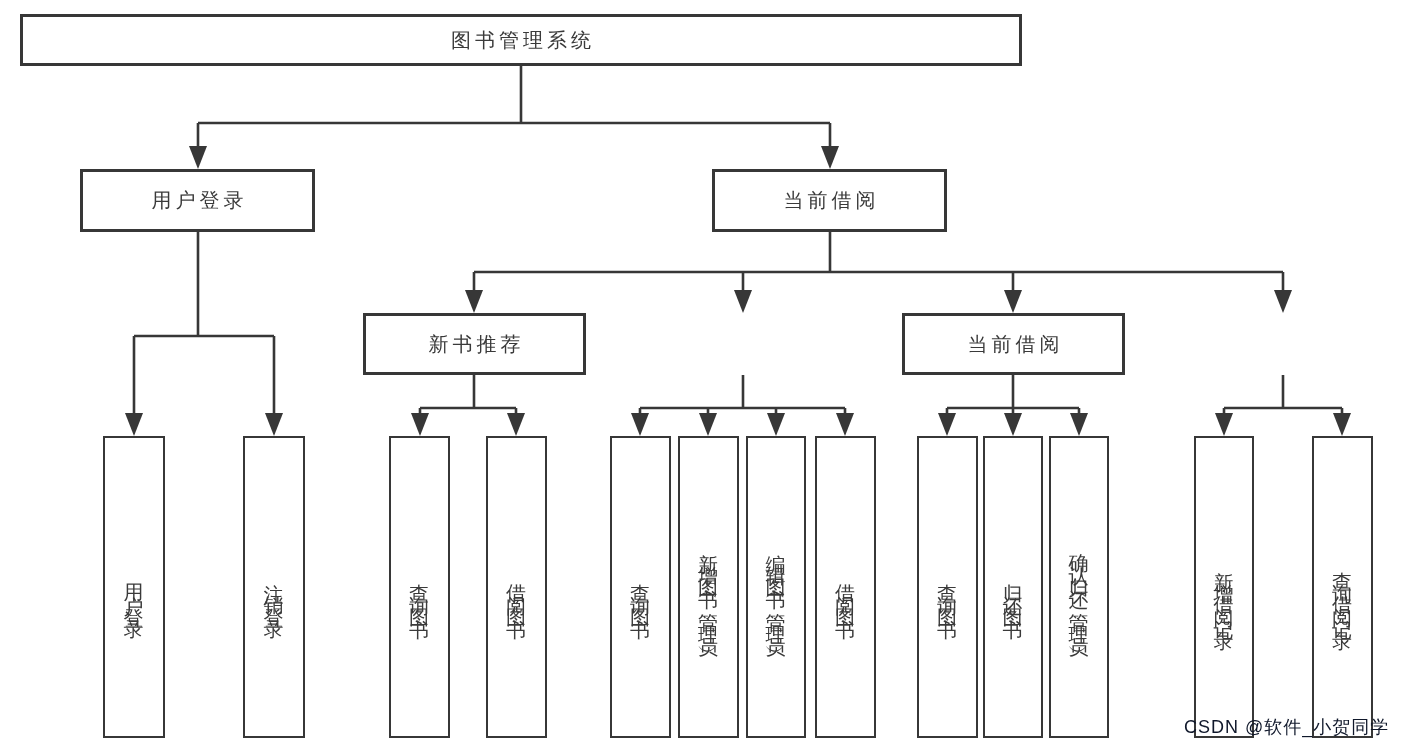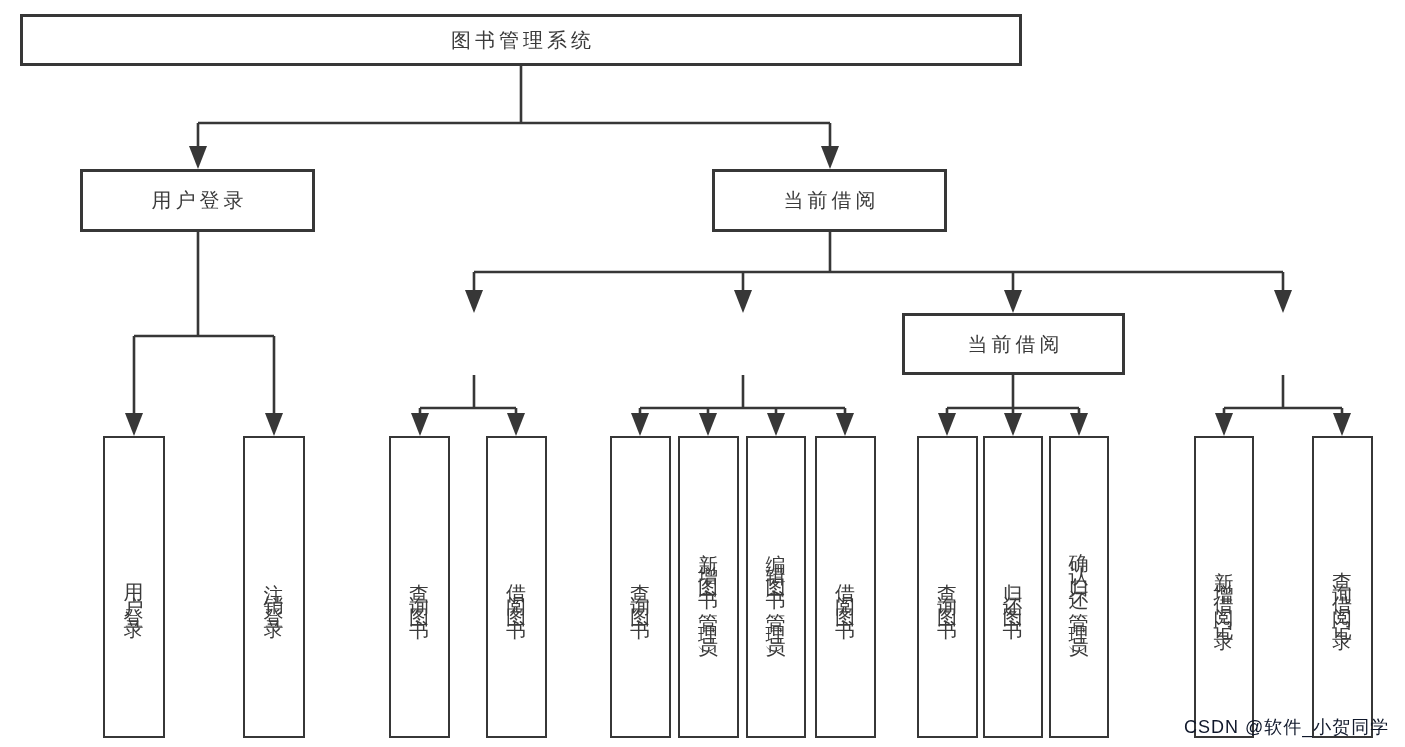--- a/index.html
+++ b/index.html
@@ -112,20 +112,23 @@
     <span class="lbl">图书管理系统</span>
   </div>
 
   <div class="node hbox" style="left:80px;top:169px;width:235px;height:63px">
     <span class="lbl">用户登录</span>
   </div>
   <div class="node hbox" style="left:712px;top:169px;width:235px;height:63px">
     <span class="lbl">当前借阅</span>
   </div>
 
+  <div class="node hbox" style="left:363px;top:313px;width:223px;height:62px">
+    <span class="lbl">新书推荐</span>
+  </div>
   <div class="node hbox" style="left:902px;top:313px;width:223px;height:62px">
     <span class="lbl">当前借阅</span>
   </div>
 
   <div class="node vbox" style="left:103px;top:436px;width:62px;height:302px">
     <span class="lbl">用户登录</span>
   </div>
   <div class="node vbox" style="left:243px;top:436px;width:62px;height:302px">
     <span class="lbl">注销登录</span>
   </div>

